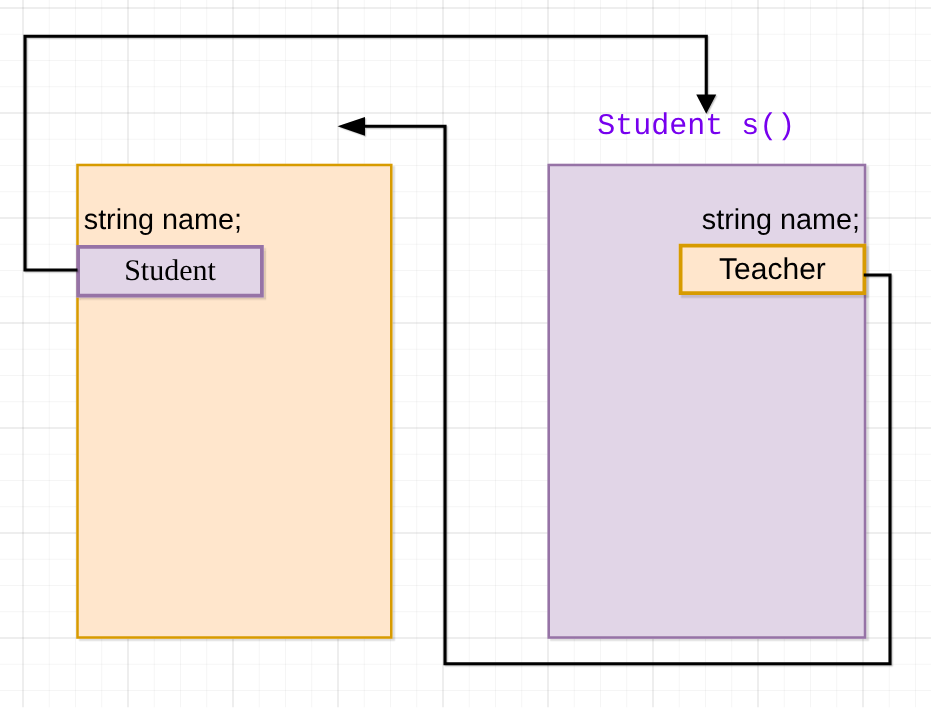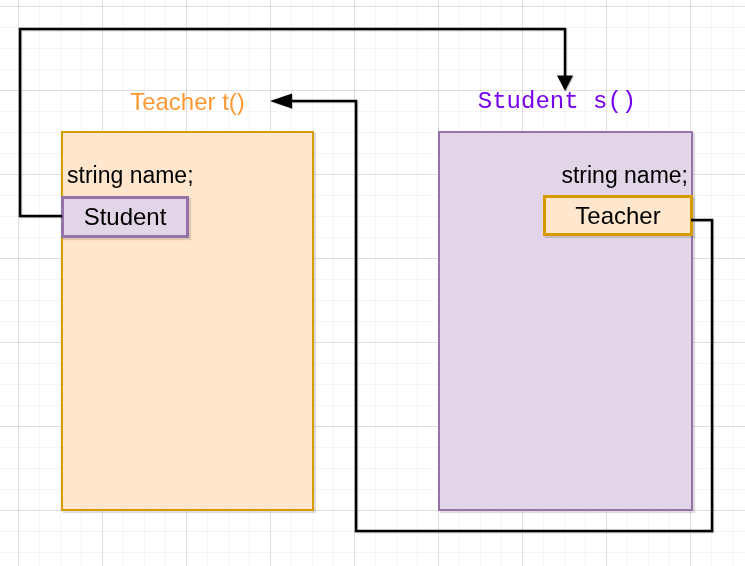--- a/index.html
+++ b/index.html
@@ -57,23 +57,24 @@
     box-sizing: border-box;
     display: flex;
     align-items: center;
     justify-content: center;
     font-size: 24px;
     color: #000000;
     box-shadow: 2px 2px 1px rgba(0,0,0,0.13);
   }
   .student-member-box {
     left: 61px; top: 196px;
-    width: 128px; height: 42px;
+    width: 150px; height: 42px;
     background: #e1d5e7;
     border: 3px solid #9673a6;
+    font-family: Liberation Serif, serif;
   }
   .teacher-member-box {
     left: 543px; top: 195px;
     width: 150px; height: 41px;
     background: #ffe6cc;
     border: 3px solid #d79b00;
     text-align: center;
   }
   
   .field-text {
@@ -110,21 +111,20 @@
     stroke-width: 2.5;
     stroke-linejoin: miter;
   }
   .arrow-head { fill: #000000; stroke: none; }
 </style>
 </head>
 <body>
 
 <div class="stage">
 
-  <div class="obj-title teacher-title">Teacher t()</div>
 
   <div class="obj-box teacher-obj-box"></div>
 
   <div class="field-text teacher-field">string name;</div>
 
   <div class="member-box student-member-box">
     <span>Student</span>
   </div>
 
   <div class="obj-title student-title">Student s()</div>

